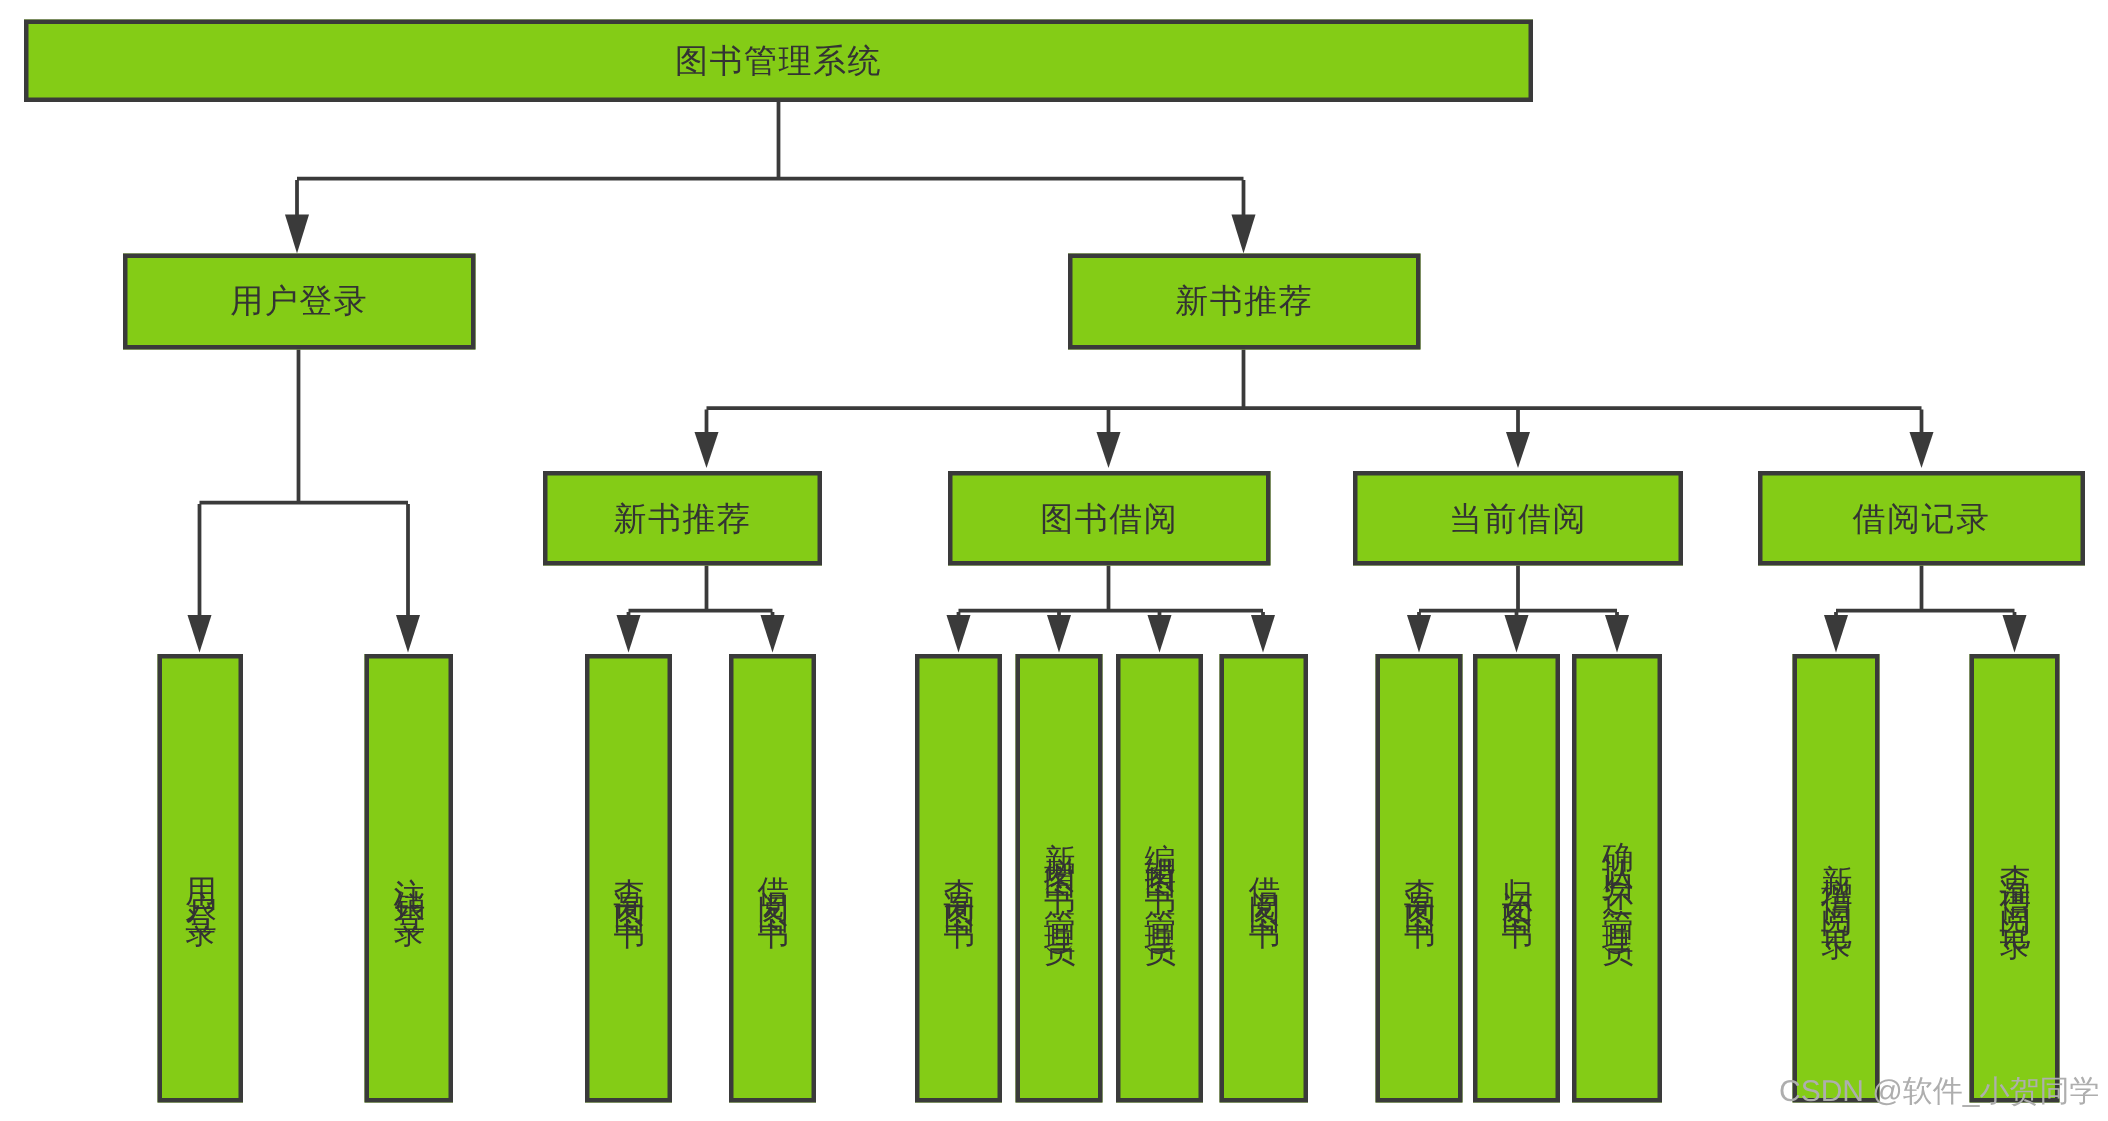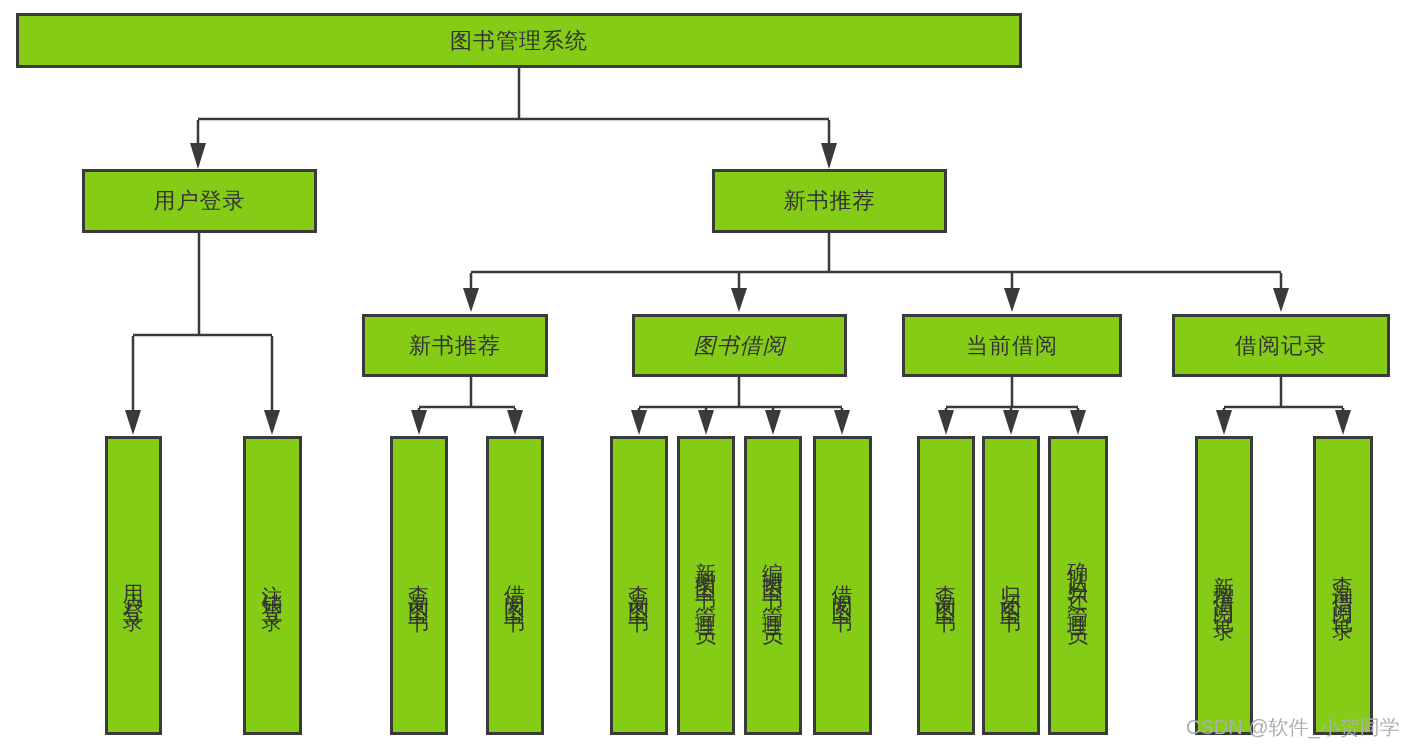--- a/index.html
+++ b/index.html
@@ -73,21 +73,21 @@
       <polygon points="1335,410 1351,410 1343,435"></polygon>
     </g>
   </svg>
 
   <div class="box h-label" style="left:16px; top:13px; width:1006px; height:55px;">图书管理系统</div>
 
   <div class="box h-label" style="left:82px; top:169px; width:235px; height:64px;">用户登录</div>
   <div class="box h-label" style="left:712px; top:169px; width:235px; height:64px;">新书推荐</div>
 
   <div class="box h-label" style="left:362px; top:314px; width:186px; height:63px;">新书推荐</div>
-  <div class="box h-label" style="left:632px; top:314px; width:215px; height:63px;font-style:italic;">图书借阅</div>
+  <div class="box h-label" style="left:632px; top:314px; width:215px; height:63px;">图书借阅</div>
   <div class="box h-label" style="left:902px; top:314px; width:220px; height:63px;">当前借阅</div>
   <div class="box h-label" style="left:1172px; top:314px; width:218px; height:63px;">借阅记录</div>
 
   <div class="box leaf" style="left:105px; top:436px; width:57px; height:299px;">用户登录</div>
   <div class="box leaf" style="left:243px; top:436px; width:59px; height:299px;">注销登录</div>
 
   <div class="box leaf" style="left:390px; top:436px; width:58px; height:299px;">查询图书</div>
   <div class="box leaf" style="left:486px; top:436px; width:58px; height:299px;">借阅图书</div>
 
   <div class="box leaf" style="left:610px; top:436px; width:58px; height:299px;">查询图书</div>

